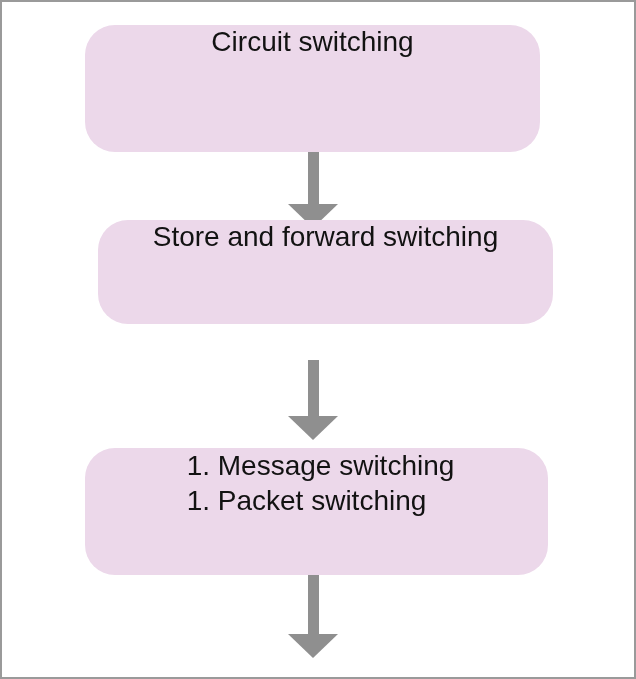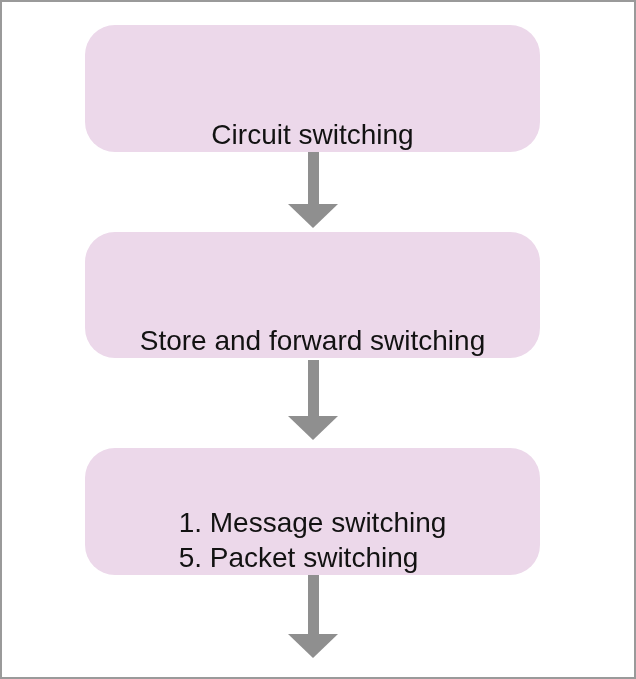--- a/index.html
+++ b/index.html
@@ -23,29 +23,29 @@
     box-sizing: border-box;
     overflow: hidden;
   }
   .node {
     position: absolute;
     left: 83px;
     width: 455px;
     background: var(--box-fill);
     border-radius: 30px;
     display: flex;
-    align-items: flex-end;
+    align-items: flex-start;
     justify-content: center;
     color: var(--text-color);
     font-size: 28px;
     line-height: 1.2;
   }
   .node1 { top: 23px;  height: 127px; }
-  .node2 { top: 230px; height: 126px; }
-  .node3 { top: 446px; height: 127px; }
+  .node2 { top: 218px; height: 104px; margin-left: 13px; }
+  .node3 { top: 446px; height: 127px; padding-left: 8px; }
   .node-lines {
     text-align: left;
     line-height: 35px;
   }
   .arrow {
     position: absolute;
     left: 286px;
     width: 50px;
     display: flex;
     flex-direction: column;
@@ -96,21 +96,21 @@
   </div>
 
   <div class="arrow arrow2">
     <div class="arrow-stem"></div>
     <div class="arrow-head"></div>
   </div>
 
   <div class="node node3">
     <div class="node-lines">
       <div>1. Message switching</div>
-      <div>5. Packet switching</div>
+      <div>1. Packet switching</div>
     </div>
   </div>
 
   <div class="arrow arrow3">
     <div class="arrow-stem"></div>
     <div class="arrow-head"></div>
   </div>
 
 
 </div>

